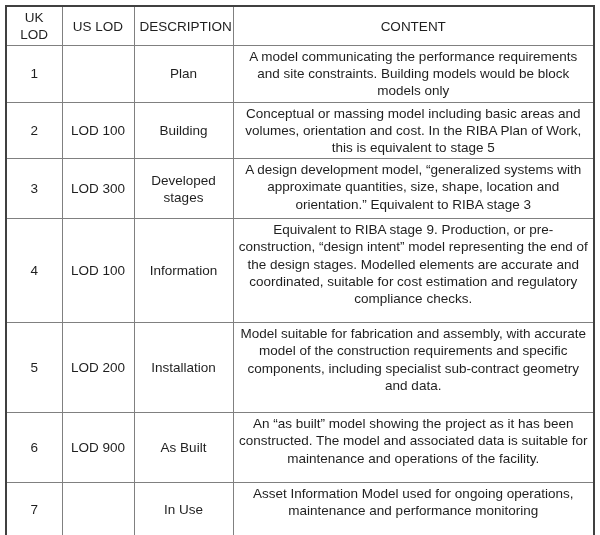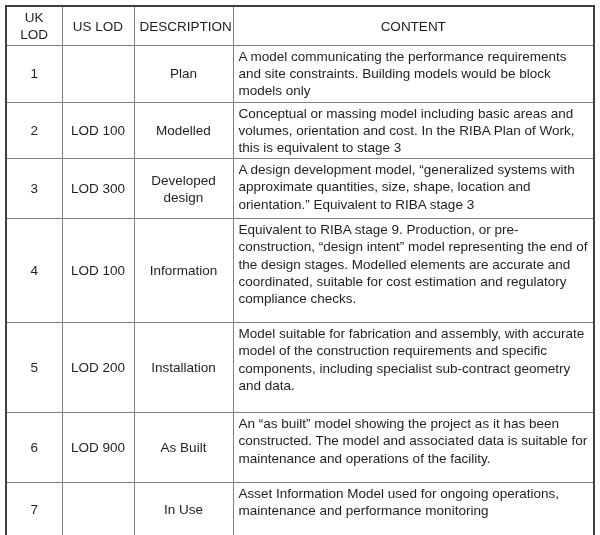--- a/index.html
+++ b/index.html
@@ -49,21 +49,21 @@
     text-align: center;
     vertical-align: middle;
     line-height: 17px;
   }
   td.center-col {
     text-align: center;
     vertical-align: middle;
     line-height: 17px;
   }
   td.content-col {
-    text-align: left;
+    text-align: center;
     vertical-align: top;
     line-height: 17.2px;
     padding: 1px 4px 2px 5px;
   }
 </style>
 </head>
 <body>
 
 <div class="page">
   <table class="lod-table">
@@ -84,27 +84,27 @@
     <tbody>
         <tr>
           <td class="center-col">1</td>
           <td class="center-col"></td>
           <td class="center-col">Plan</td>
           <td class="content-col">A model communicating the performance requirements and site constraints. Building models would be block models only</td>
         </tr>
         <tr>
           <td class="center-col">2</td>
           <td class="center-col">LOD 100</td>
-          <td class="center-col">Modelled</td>
-          <td class="content-col">Conceptual or massing model including basic areas and volumes, orientation and cost. In the RIBA Plan of Work, this is equivalent to stage 3</td>
+          <td class="center-col">Building</td>
+          <td class="content-col">Conceptual or massing model including basic areas and volumes, orientation and cost. In the RIBA Plan of Work, this is equivalent to stage 5</td>
         </tr>
         <tr>
           <td class="center-col">3</td>
           <td class="center-col">LOD 300</td>
-          <td class="center-col">Developed design</td>
+          <td class="center-col">Developed stages</td>
           <td class="content-col">A design development model, “generalized systems with approximate quantities, size, shape, location and orientation.” Equivalent to RIBA stage 3</td>
         </tr>
         <tr>
           <td class="center-col">4</td>
           <td class="center-col">LOD 100</td>
           <td class="center-col">Information</td>
           <td class="content-col">Equivalent to RIBA stage 9. Production, or pre-construction, “design intent” model representing the end of the design stages. Modelled elements are accurate and coordinated, suitable for cost estimation and regulatory compliance checks.</td>
         </tr>
         <tr>
           <td class="center-col">5</td>

